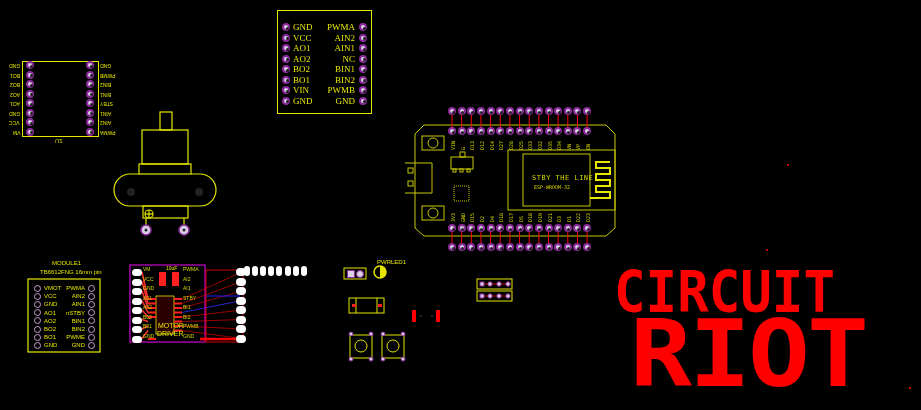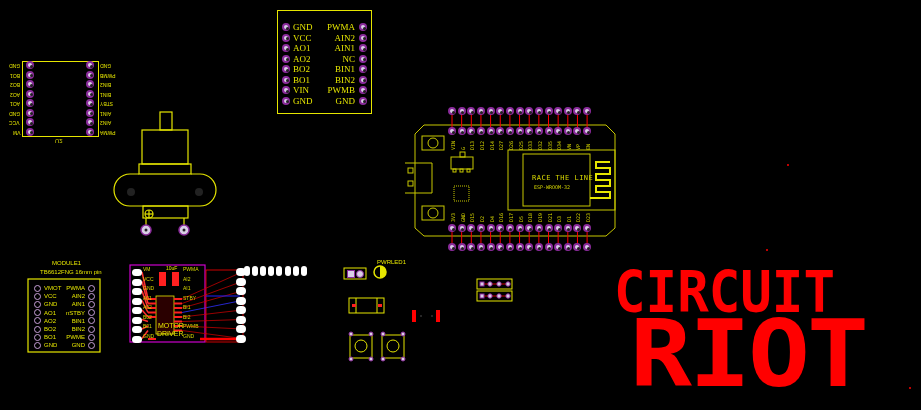--- a/index.html
+++ b/index.html
@@ -194,21 +194,21 @@
       <circle cx="508" cy="296" r="2.2"></circle>
   </g>
 
   <circle cx="788" cy="165" r="1" fill="#ff0000"></circle>
   <circle cx="767" cy="250" r="1" fill="#ff0000"></circle>
   <circle cx="910" cy="388" r="1" fill="#ff0000"></circle>
 </svg>
 
 <div id="esp-top"></div>
 <div id="esp-bot"></div>
-<div class="abs" style="left:532px;top:174px;font-size:7px;color:#d8d800;letter-spacing:0.5px;font-family:'DejaVu Sans Mono',monospace;">RACE THE LINE</div>
+<div class="abs" style="left:532px;top:174px;font-size:7px;color:#d8d800;letter-spacing:0.5px;font-family:'DejaVu Sans Mono',monospace;">STBY THE LINE</div>
 <div class="abs" style="left:534px;top:184px;font-size:5px;color:#d8d800;font-family:'DejaVu Sans Mono',monospace;">ESP-WROOM-32</div>
 
 <div class="abs" style="left:52px;top:260px;font-size:6px;color:#e6e600;">MODULE1</div>
 <div class="abs" style="left:40px;top:269px;font-size:6px;color:#e6e600;">TB6612FNG 16mm pin</div>
 <div id="m1"></div>
 
 <div id="md"></div>
 <div class="abs" style="left:158px;top:322px;font-size:7px;color:#e6e600;">MOTOR</div>
 <div class="abs" style="left:157px;top:330px;font-size:7px;color:#e6e600;">DRIVER</div>
 <div class="abs" style="left:166px;top:265px;font-size:5px;color:#e6e600;">10uF</div>

